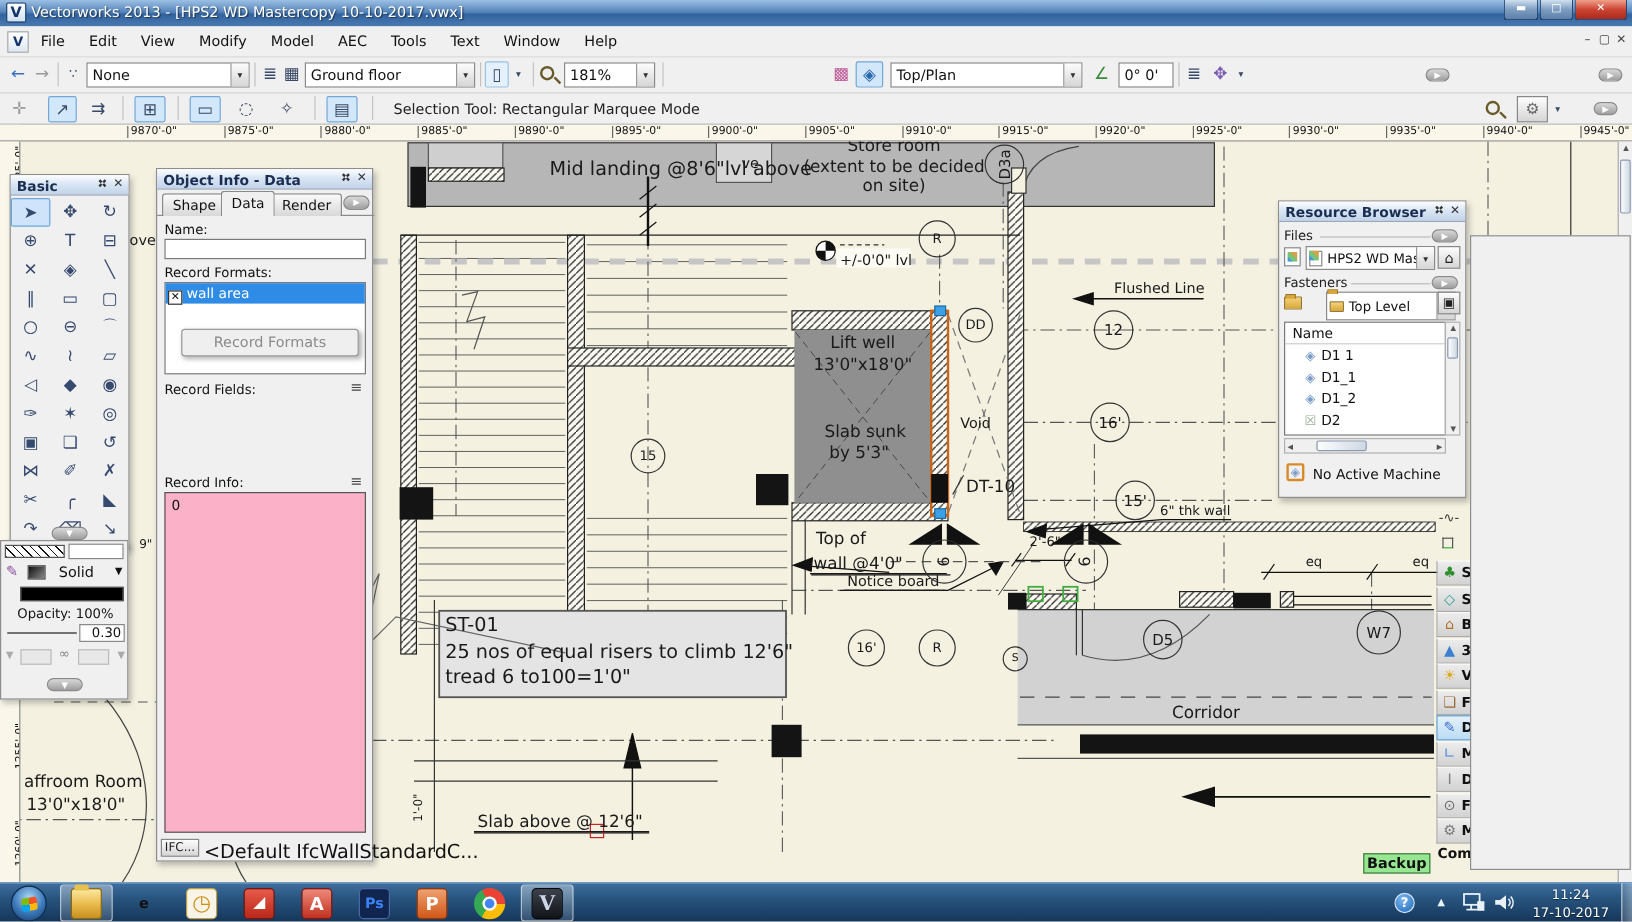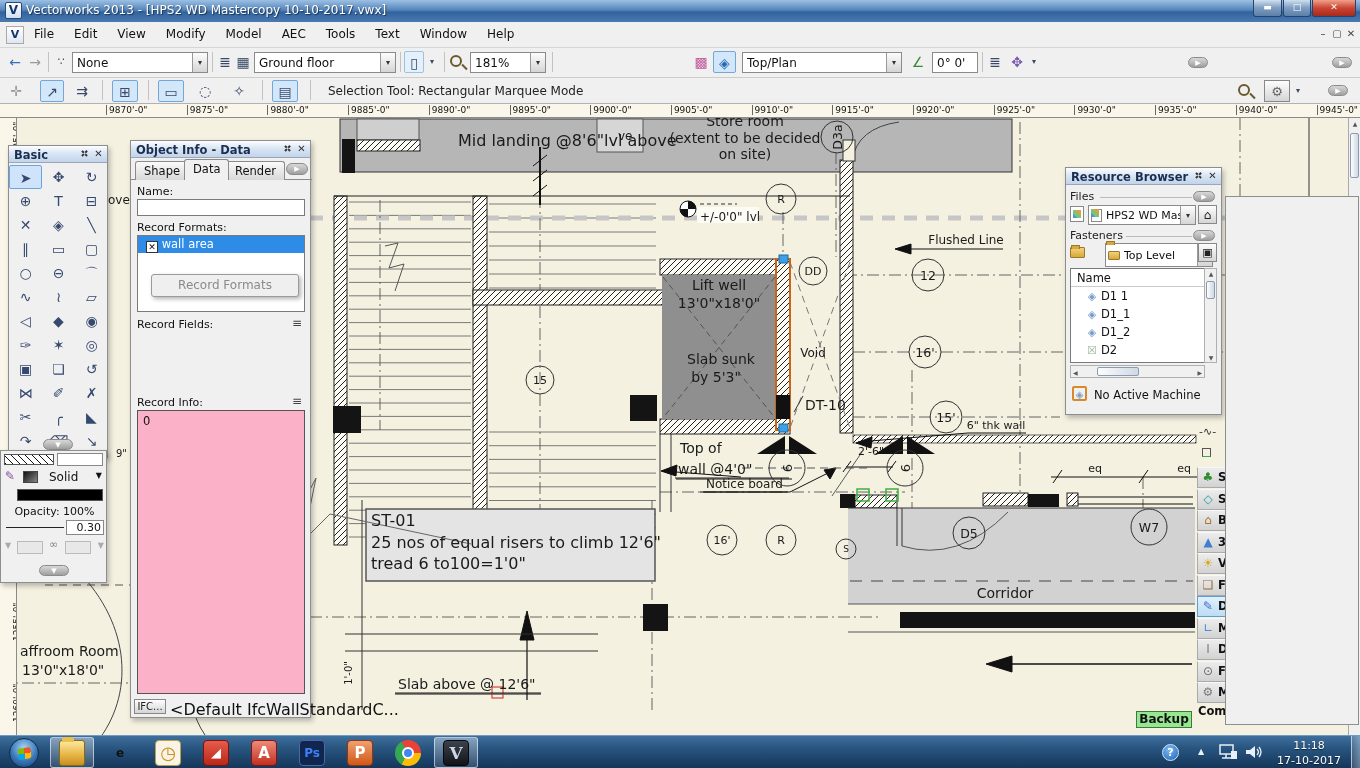--- a/index.html
+++ b/index.html
@@ -596,21 +596,21 @@
     <div style="position:absolute;left:0;top:18px;width:181px;height:21px;border-bottom:1px solid #8a8a8a">
       <span class="tab" style="left:4px">Shape</span>
       <span class="tab active" style="left:53px">Data</span>
       <span class="tab" style="left:95px">Render</span>
       <span class="pill" style="right:4px;top:4px;width:22px;height:12px">▶</span>
     </div>
     <span class="l11" style="position:absolute;left:6px;top:44px">Name:</span>
     <div style="position:absolute;left:6px;top:58px;width:168px;height:17px;background:#fff;border:1px solid #7a7a7a"><span></span></div>
     <span class="l11" style="position:absolute;left:6px;top:80px">Record Formats:</span>
     <div class="listbox" style="left:6px;top:94px;width:168px;height:77px">
-      <div style="height:17px;background:#2f8ce6;color:#fff;font-size:11.5px;line-height:17px;padding-left:8px">
+      <div style="height:17px;background:#2f8ce6;color:#fff;font-size:11.5px;line-height:17px;padding-left:2px">
         <span style="display:inline-block;width:12px;height:12px;background:#fff;color:#111;border:1px solid #333;font-size:9px;line-height:11px;text-align:center;vertical-align:-2px">✕</span>
         <span>wall area</span>
       </div>
     </div>
     <div class="tooltip" style="left:20px;top:133px;width:148px;height:23px;line-height:21px"><span>Record Formats</span></div>
     <span class="l11" style="position:absolute;left:6px;top:177px">Record Fields:</span>
     <span class="hamb" style="right:8px;top:175px">≡</span>
     <span class="l11" style="position:absolute;left:6px;top:255px">Record Info:</span>
     <span class="hamb" style="right:8px;top:253px">≡</span>
     <div class="listbox" style="left:6px;top:269px;width:168px;height:284px;background:#fbb1c7;border-color:#555">
@@ -768,20 +768,20 @@
         <rect x="2" y="1" width="13" height="9" fill="none" stroke="#e8f0f8" stroke-width="1.5"></rect>
         <line x1="8" y1="10" x2="8" y2="14" stroke="#e8f0f8" stroke-width="1.5"></line>
         <line x1="4" y1="14" x2="13" y2="14" stroke="#e8f0f8" stroke-width="1.5"></line>
         <rect x="13" y="7" width="6" height="8" fill="#e8f0f8"></rect>
       </svg>
       <svg style="position:absolute;left:84px;top:8px" width="20" height="17">
         <polygon points="2,6 6,6 11,2 11,14 6,10 2,10" fill="#e8f0f8"></polygon>
         <path d="M13,5 Q16,8 13,11 M15,3 Q19,8 15,13" fill="none" stroke="#e8f0f8" stroke-width="1.3"></path>
       </svg>
       <div class="clock" style="left:108px;top:2px;width:82px">
-        <div>11:18</div>
+        <div>11:24</div>
         <div>17-10-2017</div>
       </div>
     </div>
     <div class="showdesk"></div>
   </div>
 
 </div>
 
 </body></html>

